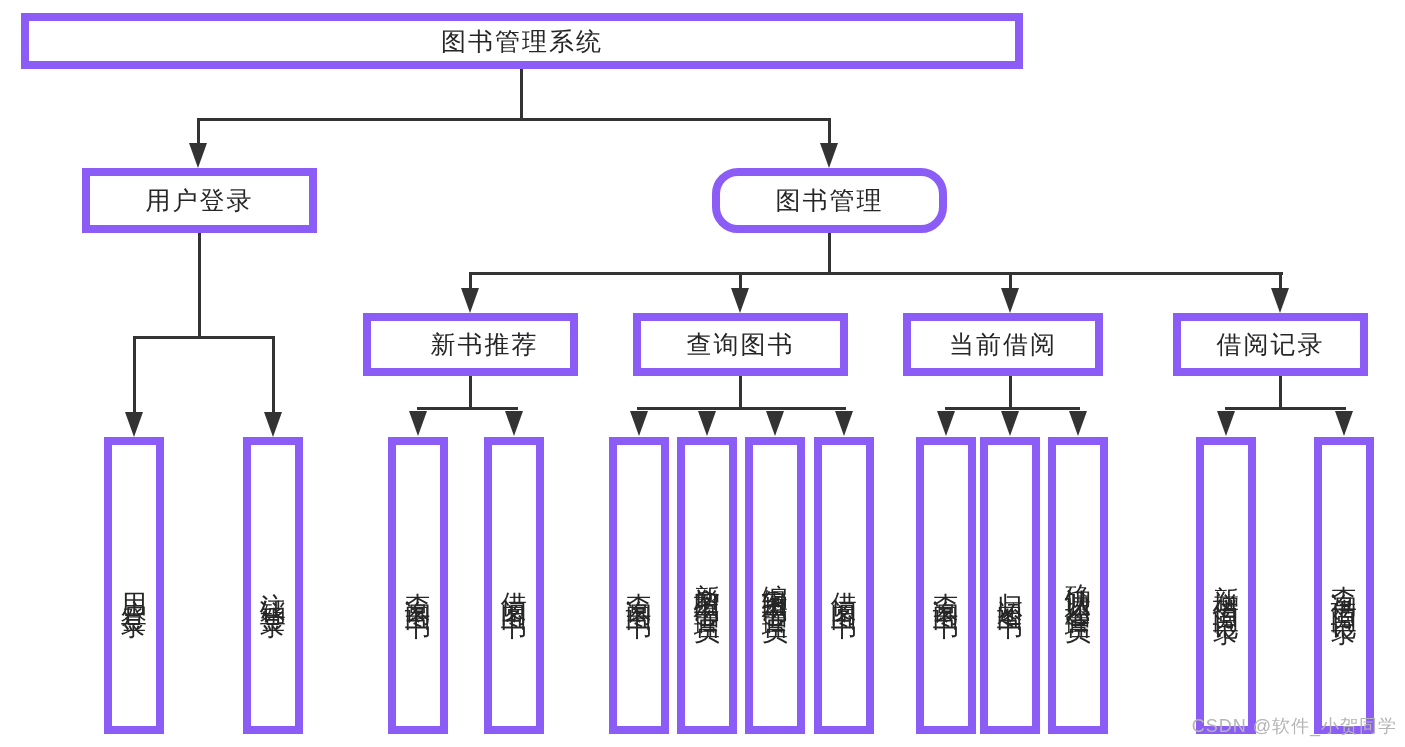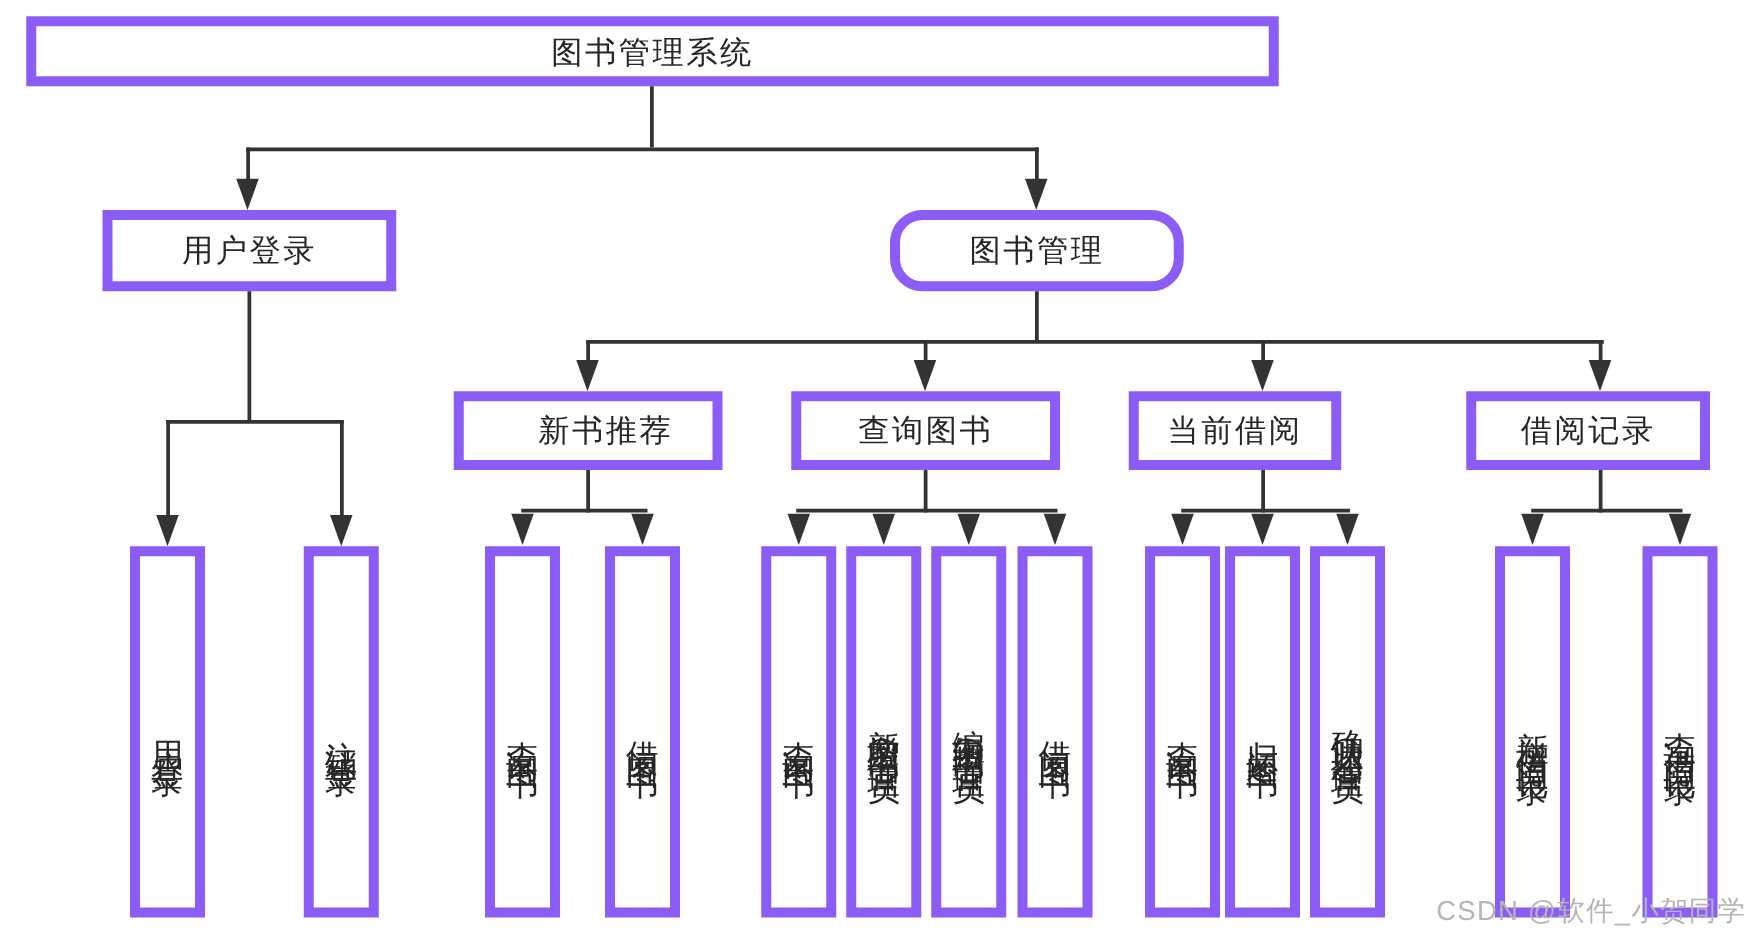--- a/index.html
+++ b/index.html
@@ -21,21 +21,21 @@
   .leaf.tight { letter-spacing:5px; }
   .vl { position:absolute; width:3px; background:#333333; }
   .hl { position:absolute; height:3px; background:#333333; }
   .arr {
     position:absolute; width:0; height:0;
     border-left:9px solid transparent; border-right:9px solid transparent;
     border-top:25px solid #333333;
   }
   .watermark {
     position:absolute; top:714px; right:8px; z-index:6;
-    font-size:22px; color:#b5b5b5; letter-spacing:1px; white-space:nowrap;
+    font-size:18px; color:#b5b5b5; letter-spacing:1px; white-space:nowrap;
   }
 </style>
 </head>
 <body>
 
 <div class="stage">
 
   <div class="box hbox" style="left:21px;top:13px;width:1002px;height:56px;">图书管理系统</div>
 
   <div class="vl" style="left:520px;top:69px;height:49px;"></div>
@@ -61,21 +61,21 @@
   <div class="arr" style="left:461px;top:288px;"></div>
   <div class="vl" style="left:739px;top:272px;height:17px;"></div>
   <div class="arr" style="left:731px;top:288px;"></div>
   <div class="vl" style="left:1009px;top:272px;height:17px;"></div>
   <div class="arr" style="left:1001px;top:288px;"></div>
   <div class="vl" style="left:1279px;top:272px;height:17px;"></div>
   <div class="arr" style="left:1271px;top:288px;"></div>
 
   <div class="box hbox" style="left:363px;top:313px;width:215px;height:63px;padding-left:28px;">新书推荐</div>
   <div class="box hbox" style="left:633px;top:313px;width:215px;height:63px;">查询图书</div>
-  <div class="box hbox" style="left:903px;top:313px;width:170px;height:63px;">当前借阅</div>
+  <div class="box hbox" style="left:903px;top:313px;width:200px;height:63px;">当前借阅</div>
   <div class="box hbox" style="left:1173px;top:313px;width:195px;height:63px;">借阅记录</div>
 
   <div class="vl" style="left:469px;top:376px;height:34px;"></div>
   <div class="hl" style="left:417px;top:407px;width:101px;"></div>
   <div class="arr" style="left:409px;top:411px;"></div>
   <div class="arr" style="left:505px;top:411px;"></div>
 
   <div class="vl" style="left:739px;top:376px;height:34px;"></div>
   <div class="hl" style="left:637px;top:407px;width:209px;"></div>
   <div class="arr" style="left:630px;top:411px;"></div>

